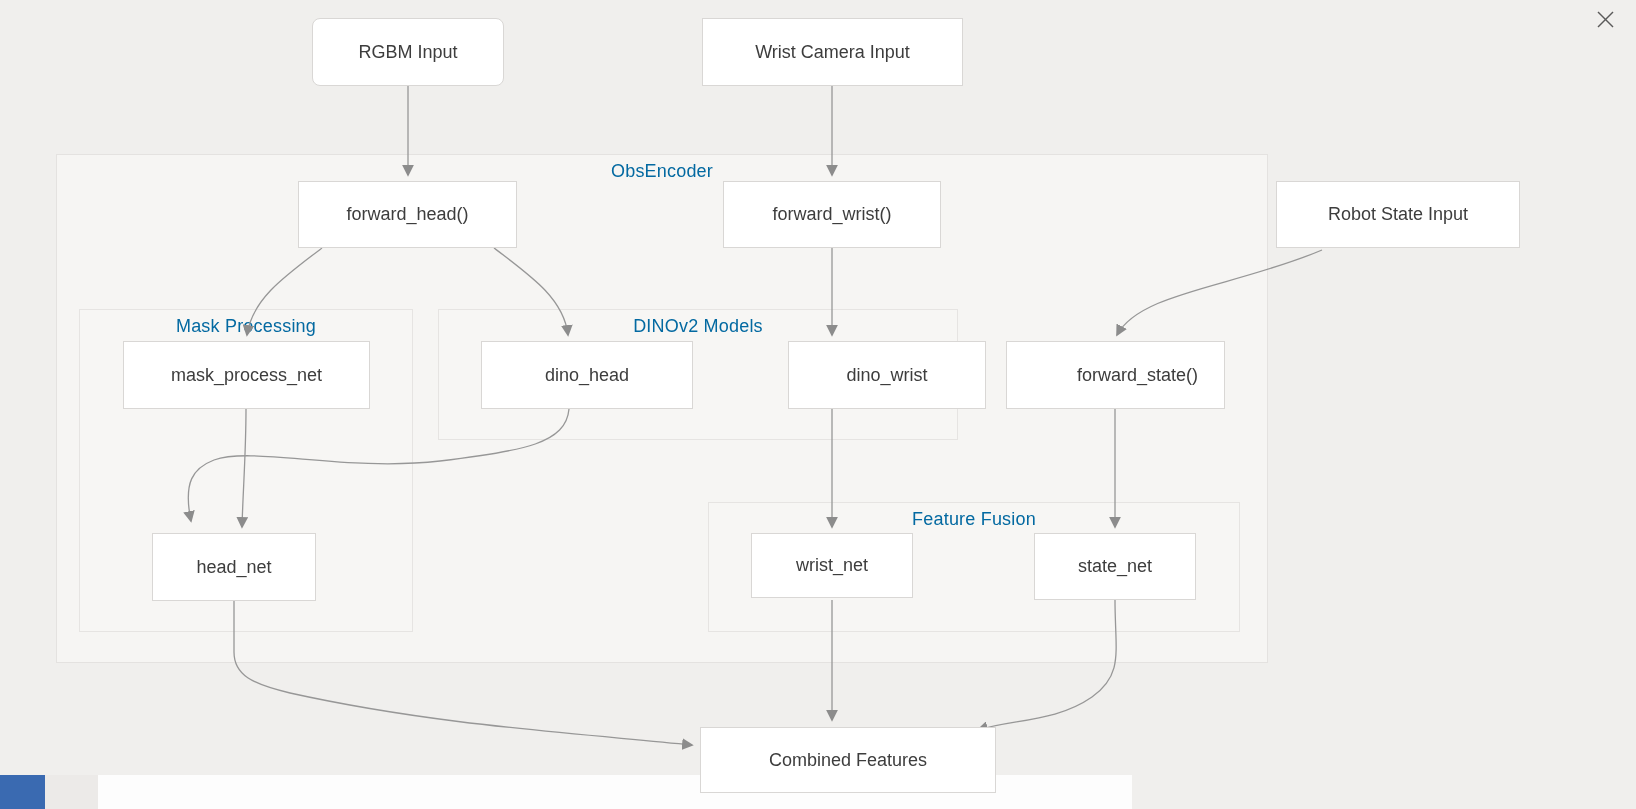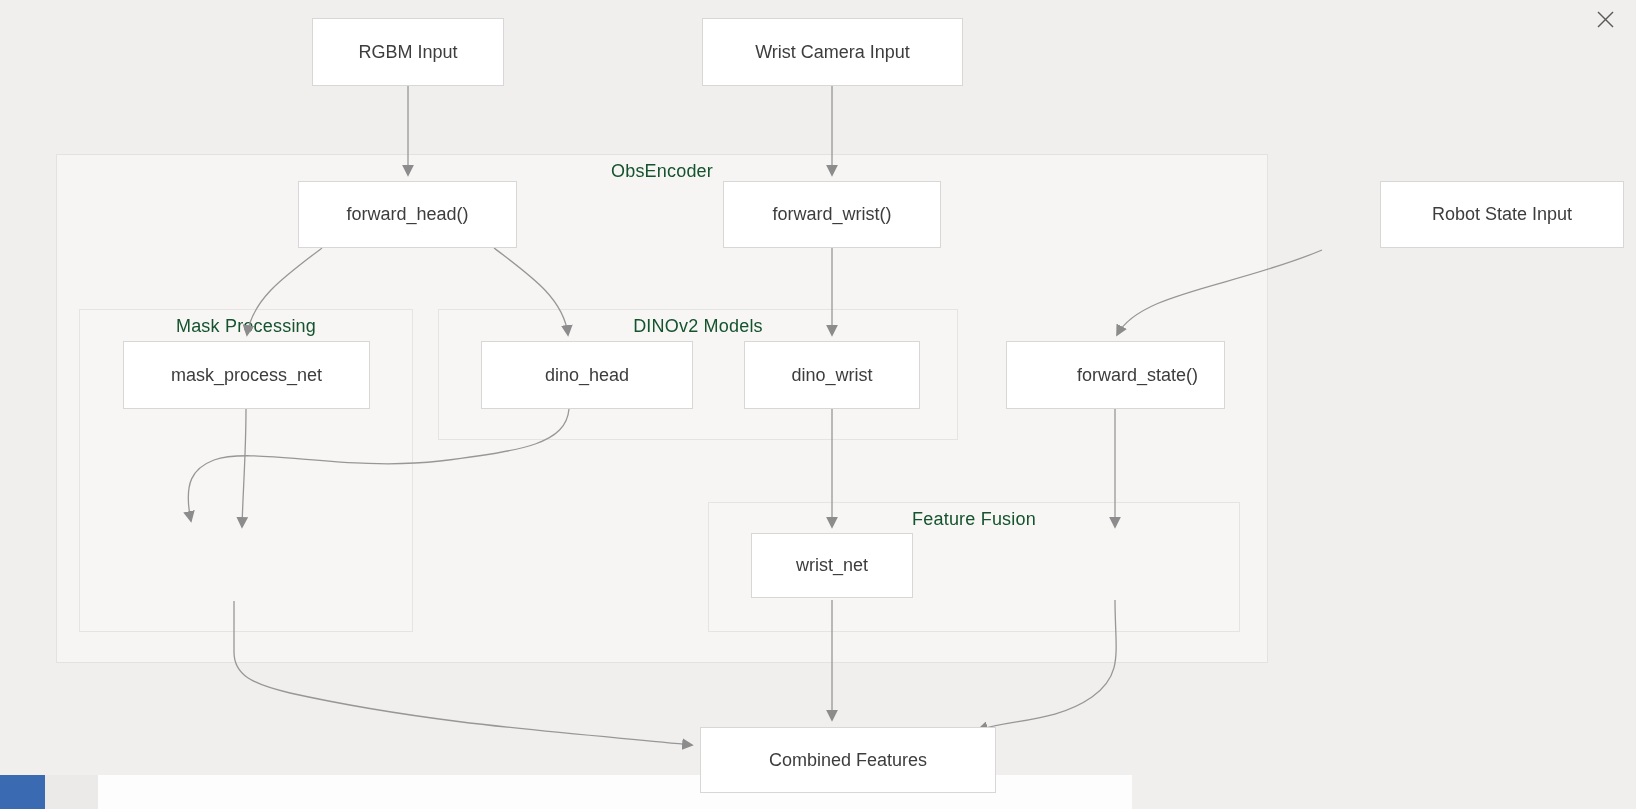--- a/index.html
+++ b/index.html
@@ -14,21 +14,21 @@
   .strip.gap{left:45px;top:775px;width:53px;height:34px;background:#eceae8;}
   .strip.white{left:98px;top:775px;width:1034px;height:34px;background:#fdfdfd;}
   
   .container{
     position:absolute;box-sizing:border-box;
     background:#f6f5f3;border:1px solid #e4e2e0;z-index:1;
   }
   .container.sub{background:#f7f6f4;border-color:#e6e4e2;z-index:2;}
   .container .ctitle{
     position:absolute;top:6px;left:0;width:100%;text-align:center;
-    font-size:18px;color:#14532d;letter-spacing:.2px;
+    font-size:18px;color:#0369a1;letter-spacing:.2px;
   }
   
   #edges{position:absolute;left:0;top:0;z-index:3;pointer-events:none;}
   #edges path.edge{fill:none;stroke:#979797;stroke-width:1.3px;}
   
   .node{
     position:absolute;box-sizing:border-box;z-index:4;
     background:#ffffff;border:1px solid #d9d7d5;
     display:flex;align-items:center;justify-content:center;
     font-size:18px;color:#3d3d3d;white-space:nowrap;
@@ -79,61 +79,67 @@
     <path class="edge" marker-end="url(#arrow)" d="M 1322 250 C 1235 287, 1140 292, 1117 335"></path>
     <path class="edge" marker-end="url(#arrow)" d="M 246 409 C 246 452, 243 490, 242 527"></path>
     <path class="edge" marker-end="url(#arrow)" d="M 569 409 C 566 443, 525 451, 440 461 C 345 472, 252 446, 214 460 C 193 468, 183 482, 191 521"></path>
     <path class="edge" marker-end="url(#arrow)" d="M 832 409 L 832 527"></path>
     <path class="edge" marker-end="url(#arrow)" d="M 1115 409 L 1115 527"></path>
     <path class="edge" marker-end="url(#arrow)" d="M 234 601 L 234 652 C 234 675, 252 684, 290 693 C 430 724, 560 732, 692 745"></path>
     <path class="edge" marker-end="url(#arrow)" d="M 832 600 L 832 720"></path>
     <path class="edge" marker-end="url(#arrow)" d="M 1115 600 C 1115 652, 1124 674, 1092 697 C 1056 722, 1014 719, 978 730"></path>
   </svg>
 
-  <div class="node" style="left:312px;top:18px;width:192px;height:68px;">
+  <div class="node" style="left:312px;top:18px;width:192px;height:68px;border-radius:8px;">
     <span>RGBM Input</span>
   </div>
 
   <div class="node" style="left:702px;top:18px;width:261px;height:68px;">
     <span>Wrist Camera Input</span>
   </div>
 
-  <div class="node" style="left:1380px;top:181px;width:244px;height:67px;">
+  <div class="node" style="left:1276px;top:181px;width:244px;height:67px;">
     <span>Robot State Input</span>
   </div>
 
   <div class="node" style="left:298px;top:181px;width:219px;height:67px;justify-content:center;">
     <span>forward_head()</span>
   </div>
 
   <div class="node" style="left:723px;top:181px;width:218px;height:67px;">
     <span>forward_wrist()</span>
   </div>
 
   <div class="node" style="left:123px;top:341px;width:247px;height:68px;">
     <span>mask_process_net</span>
   </div>
 
   <div class="node" style="left:481px;top:341px;width:212px;height:68px;">
     <span>dino_head</span>
   </div>
 
-  <div class="node" style="left:744px;top:341px;width:176px;height:68px;">
+  <div class="node" style="left:788px;top:341px;width:198px;height:68px;">
     <span>dino_wrist</span>
   </div>
 
   <div class="node" style="left:1006px;top:341px;width:219px;height:68px;padding-left:44px;">
     <span>forward_state()</span>
   </div>
 
+  <div class="node" style="left:152px;top:533px;width:164px;height:68px;">
+    <span>head_net</span>
+  </div>
 
   <div class="node" style="left:751px;top:533px;width:162px;height:65px;">
     <span>wrist_net</span>
   </div>
 
+  <div class="node" style="left:1034px;top:533px;width:162px;height:67px;">
+    <span>state_net</span>
+  </div>
 
   <div class="node" style="left:700px;top:727px;width:296px;height:66px;">
     <span>Combined Features</span>
   </div>
 
   <button class="close-btn" aria-label="Close">
     <svg width="17" height="17" viewBox="0 0 17 17">
       <line x1="1" y1="1" x2="16" y2="16" stroke="#5a5a5a" stroke-width="1.4"></line>
       <line x1="16" y1="1" x2="1" y2="16" stroke="#5a5a5a" stroke-width="1.4"></line>
     </svg>

